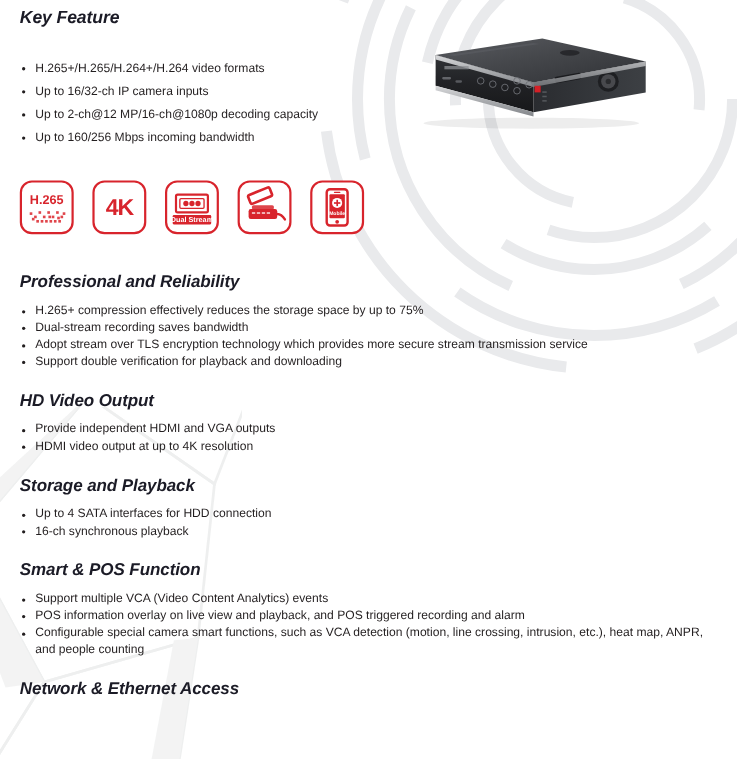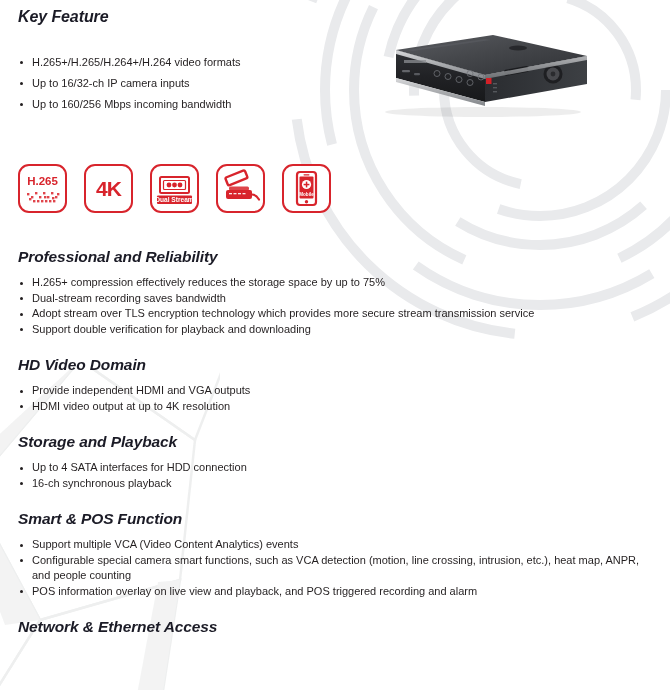--- a/index.html
+++ b/index.html
@@ -178,20 +178,21 @@
 
 <div class="page">
 
   <div class="hero-row">
 
     <div class="top-block">
       <h2 class="section-title">Key Feature</h2>
       <ul class="feature-list">
         <li>H.265+/H.265/H.264+/H.264 video formats</li>
         <li>Up to 16/32-ch IP camera inputs</li>
+        <li>Up to 2-ch@12 MP/16-ch@1080p decoding capacity</li>
         <li>Up to 160/256 Mbps incoming bandwidth</li>
       </ul>
     </div>
 
     <div class="device-wrap">
       <svg viewBox="0 0 230 95" width="230" height="95">
         <defs>
           <linearGradient id="topG" x1="0" y1="0" x2="1" y2="1">
             <stop offset="0" stop-color="#5a5c61"></stop>
             <stop offset=".45" stop-color="#45474b"></stop>
@@ -341,41 +342,41 @@
       <h2 class="section-title">Professional and Reliability</h2>
       <ul class="feature-list">
         <li>H.265+ compression effectively reduces the storage space by up to 75%</li>
         <li>Dual-stream recording saves bandwidth</li>
         <li>Adopt stream over TLS encryption technology which provides more secure stream transmission service</li>
         <li>Support double verification for playback and downloading</li>
       </ul>
     </div>
 
     <div class="sec">
-      <h2 class="section-title">HD Video Domain</h2>
+      <h2 class="section-title">HD Video Output</h2>
       <ul class="feature-list">
         <li>Provide independent HDMI and VGA outputs</li>
         <li>HDMI video output at up to 4K resolution</li>
       </ul>
     </div>
 
     <div class="sec">
       <h2 class="section-title">Storage and Playback</h2>
       <ul class="feature-list">
         <li>Up to 4 SATA interfaces for HDD connection</li>
         <li>16-ch synchronous playback</li>
       </ul>
     </div>
 
     <div class="sec">
       <h2 class="section-title">Smart &amp; POS Function</h2>
       <ul class="feature-list">
         <li>Support multiple VCA (Video Content Analytics) events</li>
+        <li>POS information overlay on live view and playback, and POS triggered recording and alarm</li>
         <li>Configurable special camera smart functions, such as VCA detection (motion, line crossing, intrusion, etc.), heat map, ANPR, and people counting</li>
-        <li>POS information overlay on live view and playback, and POS triggered recording and alarm</li>
       </ul>
     </div>
 
     <div class="sec">
       <h2 class="section-title">Network &amp; Ethernet Access</h2>
     </div>
 
   </div>
 </div>
 

